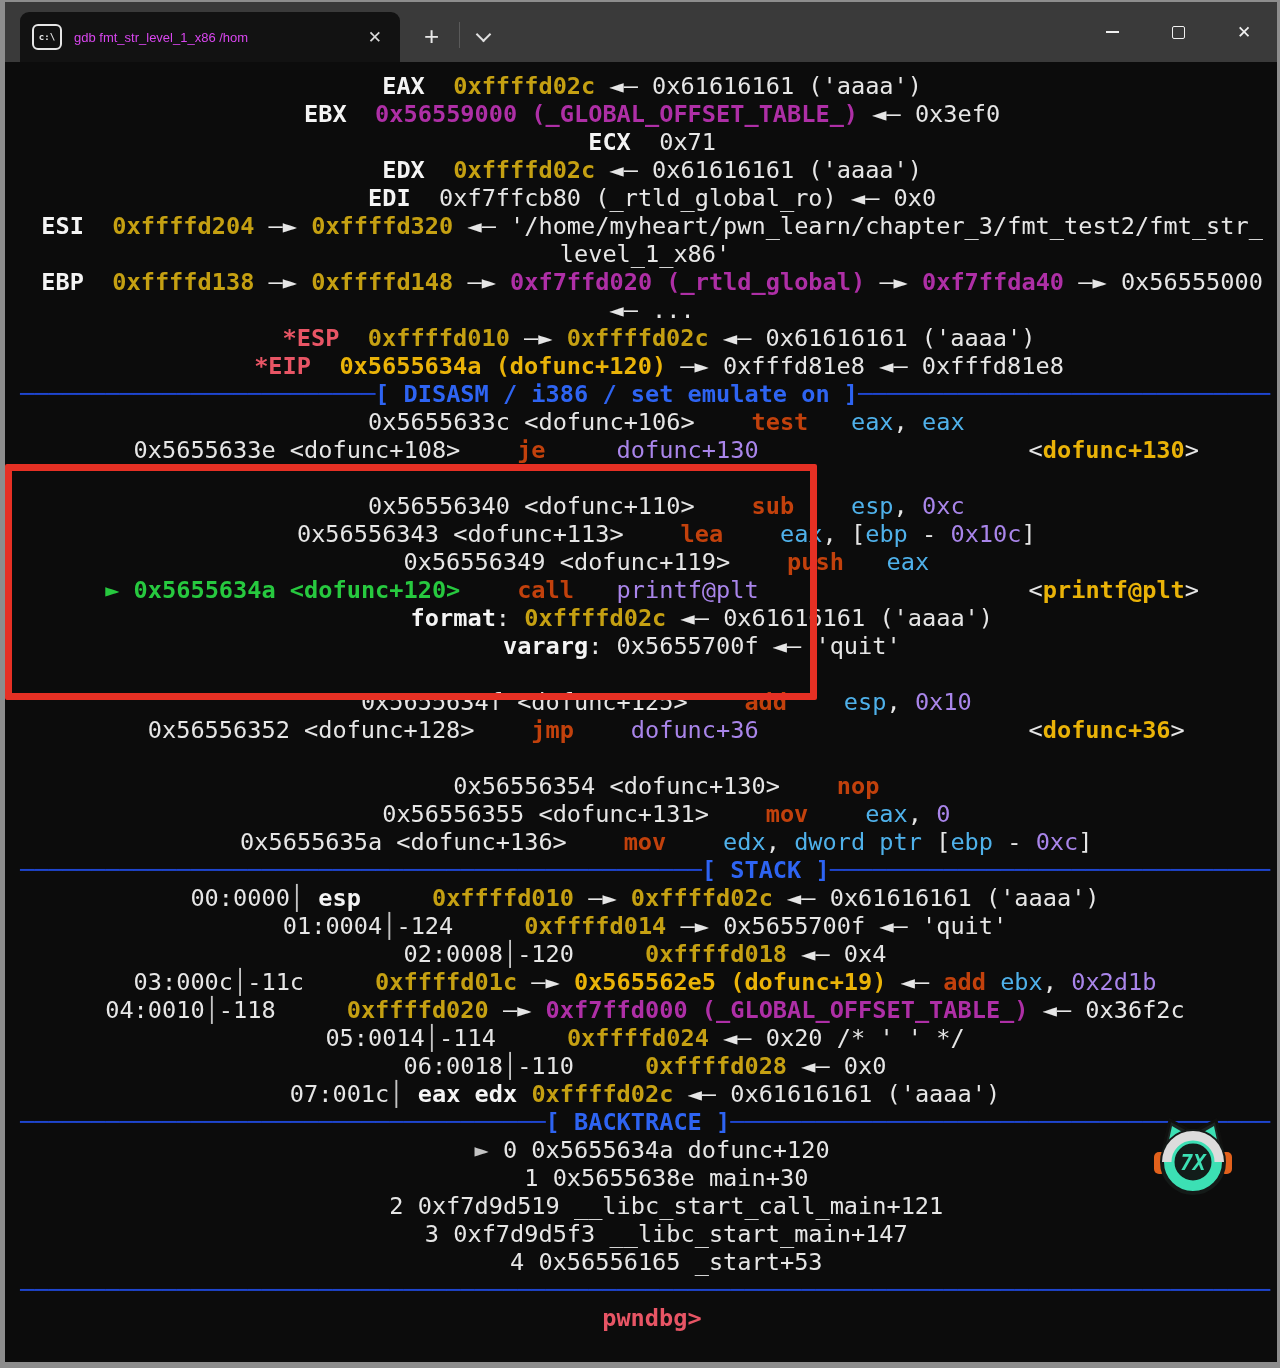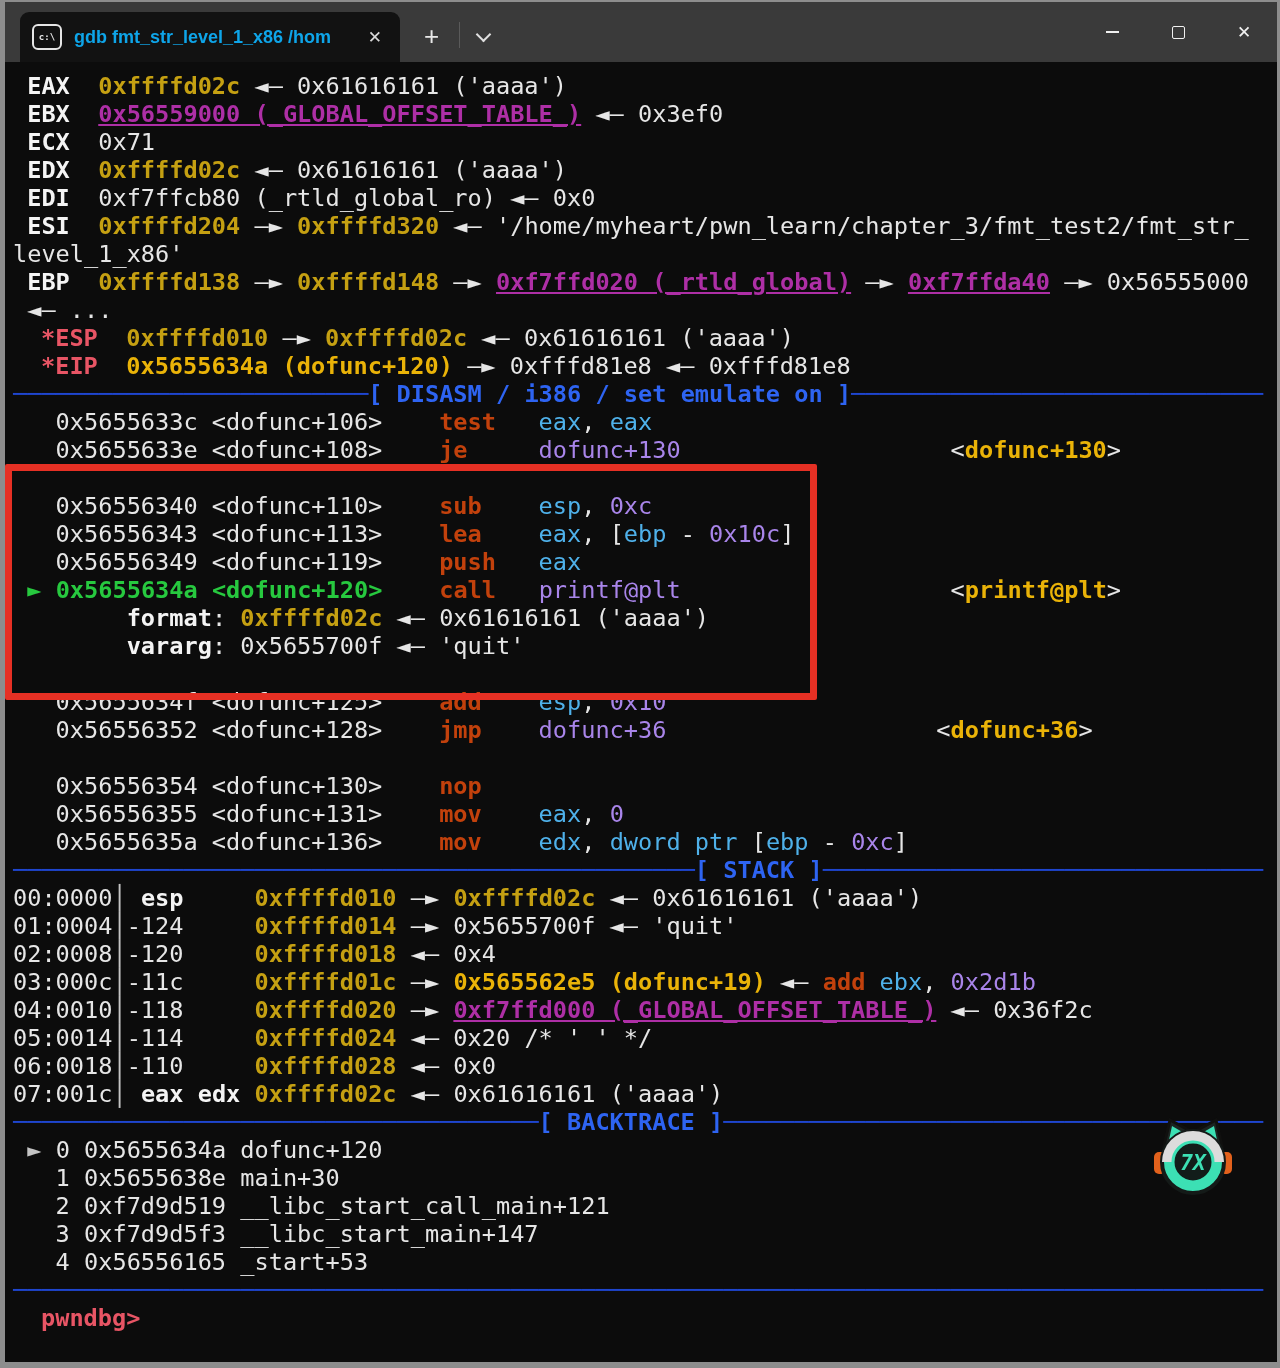--- a/index.html
+++ b/index.html
@@ -13,40 +13,40 @@
   .frame-bottom{left:0;right:0;bottom:0;height:6px;}
 
   
   .titlebar{position:absolute;top:2px;left:5px;right:3px;height:60px;background:#3a3a3a;
             display:flex;align-items:flex-end;z-index:35;}
   .tab{margin-left:15px;width:356px;height:50px;background:#121212;border-radius:9px 9px 0 0;
        display:flex;align-items:center;padding:0 12px;gap:12px;}
   .tab-icon{width:26px;height:22px;border:2px solid #e6e6e6;border-radius:6px;flex:0 0 auto;
             display:flex;align-items:center;justify-content:center;
             color:#e6e6e6;font-size:9px;font-weight:bold;font-family:"DejaVu Sans Mono",monospace;}
-  .tab-title{flex:1;color:#0ea5e9;font-size:18px;font-weight:700;white-space:nowrap;overflow:hidden;}
+  .tab-title{flex:1;color:#d946ef;font-size:13px;font-weight:400;white-space:nowrap;overflow:hidden;}
   .tab-close{color:#d8d8d8;font-size:17px;padding:2px 6px;cursor:default;}
   .newtab{color:#e8e8e8;font-size:26px;font-weight:300;margin:0 0 16px 24px;line-height:20px;}
   .tb-divider{width:1px;height:26px;background:#5a5a5a;margin:0 14px 14px 20px;}
   .chevron{width:9px;height:9px;border-left:2px solid #e0e0e0;border-bottom:2px solid #e0e0e0;
            transform:rotate(-45deg);margin:0 0 22px 4px;}
   .win-controls{margin-left:auto;display:flex;height:60px;align-self:flex-start;}
   .wbtn{width:66px;height:60px;display:flex;align-items:center;justify-content:center;color:#f0f0f0;}
   .ico-min{width:13px;height:2px;background:#f0f0f0;}
   .ico-max{width:11px;height:11px;border:1.6px solid #f0f0f0;border-radius:2px;}
   .ico-close{font-size:17px;line-height:1;}
 
   
   .terminal{position:absolute;top:62px;left:5px;right:3px;bottom:6px;background:#0c0c0c;z-index:5;}
   #screen{margin:0;padding:10px 0 0 8px;font:23.6px/28px "DejaVu Sans Mono",monospace;color:#e6e6e6;}
-  .tl{height:28px;white-space:pre;}
+  .tl{height:28px;white-space:pre;text-align:center;}
   .c-w {color:#e6e6e6;}
   .c-wb{color:#f4f4f4;font-weight:bold;}
   .c-y {color:#c5a012;font-weight:bold;}
-  .c-m {color:#ae2fa6;font-weight:bold;text-decoration:underline;}
+  .c-m {color:#ae2fa6;font-weight:bold;}
   .c-r {color:#eab308;font-weight:bold;}
   .c-rb{color:#e85565;font-weight:bold;margin-left:28px;}
   .c-g {color:#27c93f;font-weight:bold;}
   .c-l {color:#c2410c;font-weight:bold;}
   .c-c {color:#4fb1ea;}
   .c-p {color:#a985ea;}
   .c-b {color:#2e64f2;font-weight:bold;margin-top:20px;}
   .c-d {color:#1f46cf;font-weight:bold;}
   .c-gr{color:#c4c4c4;}
 

